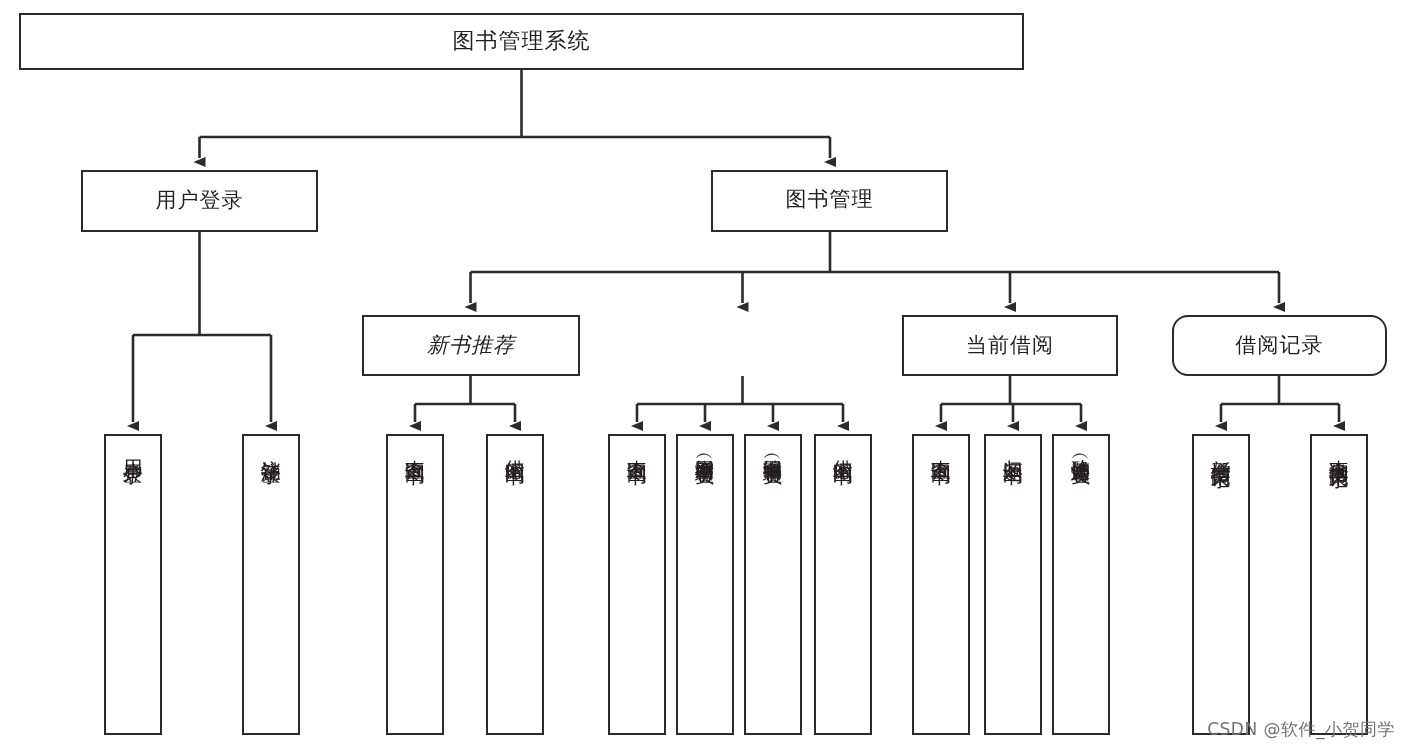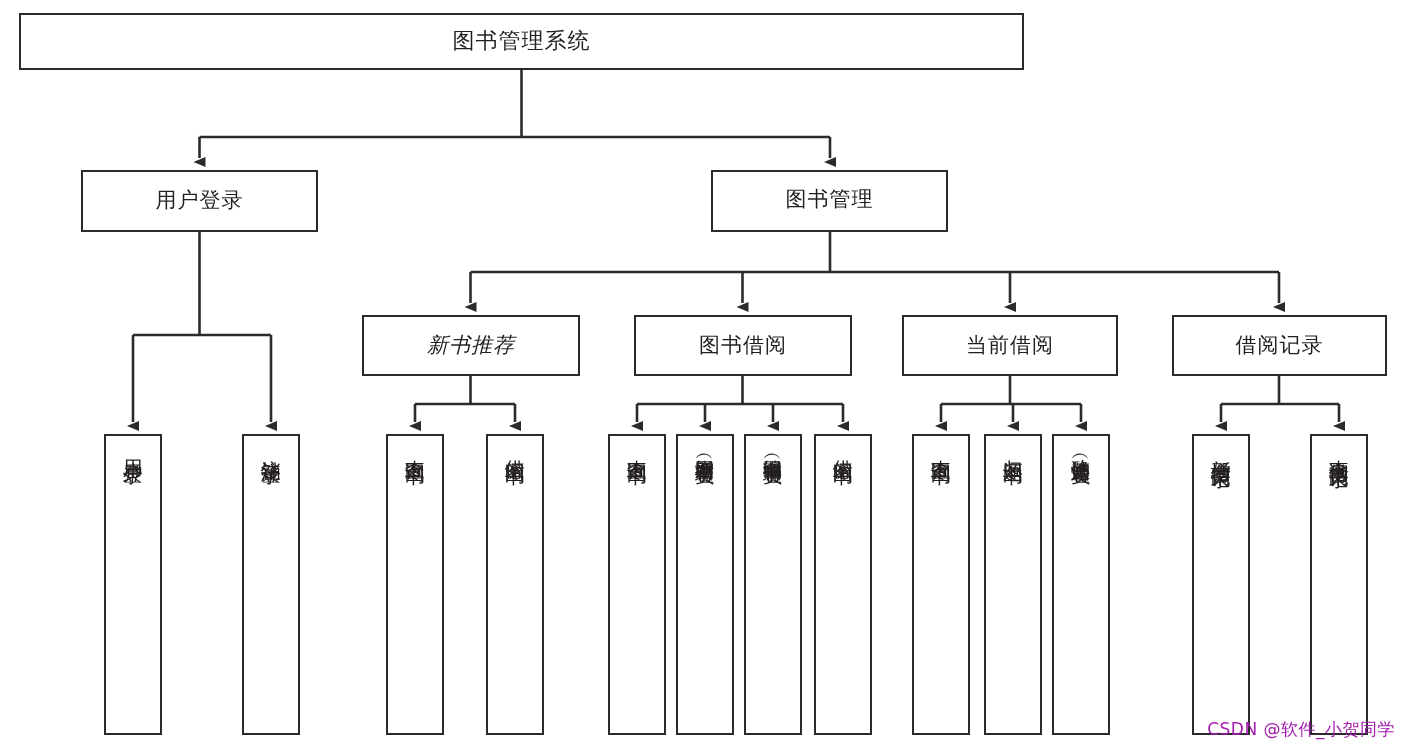--- a/index.html
+++ b/index.html
@@ -62,21 +62,21 @@
   }
   .leaf.tall-text .leaf-label {
     font-size: 19px;
     letter-spacing: 1px;
   }
   #watermark {
     position: absolute;
     right: 10px;
     bottom: 6px;
     font-size: 17px;
-    color: #a21caf;
+    color: #737373;
     letter-spacing: 0.5px;
     z-index: 5;
     white-space: nowrap;
   }
 </style>
 </head>
 <body>
 
 <div id="diagram-root">
 
@@ -137,27 +137,24 @@
   <div class="node horiz" style="left:81px; top:170px; width:237px; height:62px;">
     <span>用户登录</span>
   </div>
   <div class="node horiz" style="left:711px; top:170px; width:237px; height:62px;font-family:Liberation Mono, monospace;">
     <span>图书管理</span>
   </div>
 
   <div class="node horiz" style="left:362px; top:315px; width:218px; height:61px;font-style:italic;">
     <span>新书推荐</span>
   </div>
-  <div class="node horiz" style="left:634px; top:315px; width:218px; height:61px;">
-    <span>图书借阅</span>
-  </div>
   <div class="node horiz" style="left:902px; top:315px; width:216px; height:61px;">
     <span>当前借阅</span>
   </div>
-  <div class="node horiz" style="left:1172px; top:315px; width:215px; height:61px;">
+  <div class="node horiz" style="left:1172px; top:315px; width:215px; height:61px;border-radius:16px;">
     <span>借阅记录</span>
   </div>
 
   <div class="node leaf" style="left:104px; top:434px; width:58px; height:301px;">
     <span class="leaf-label">用户登录</span>
   </div>
   <div class="node leaf" style="left:242px; top:434px; width:58px; height:301px;">
     <span class="leaf-label">注销登录</span>
   </div>
 

